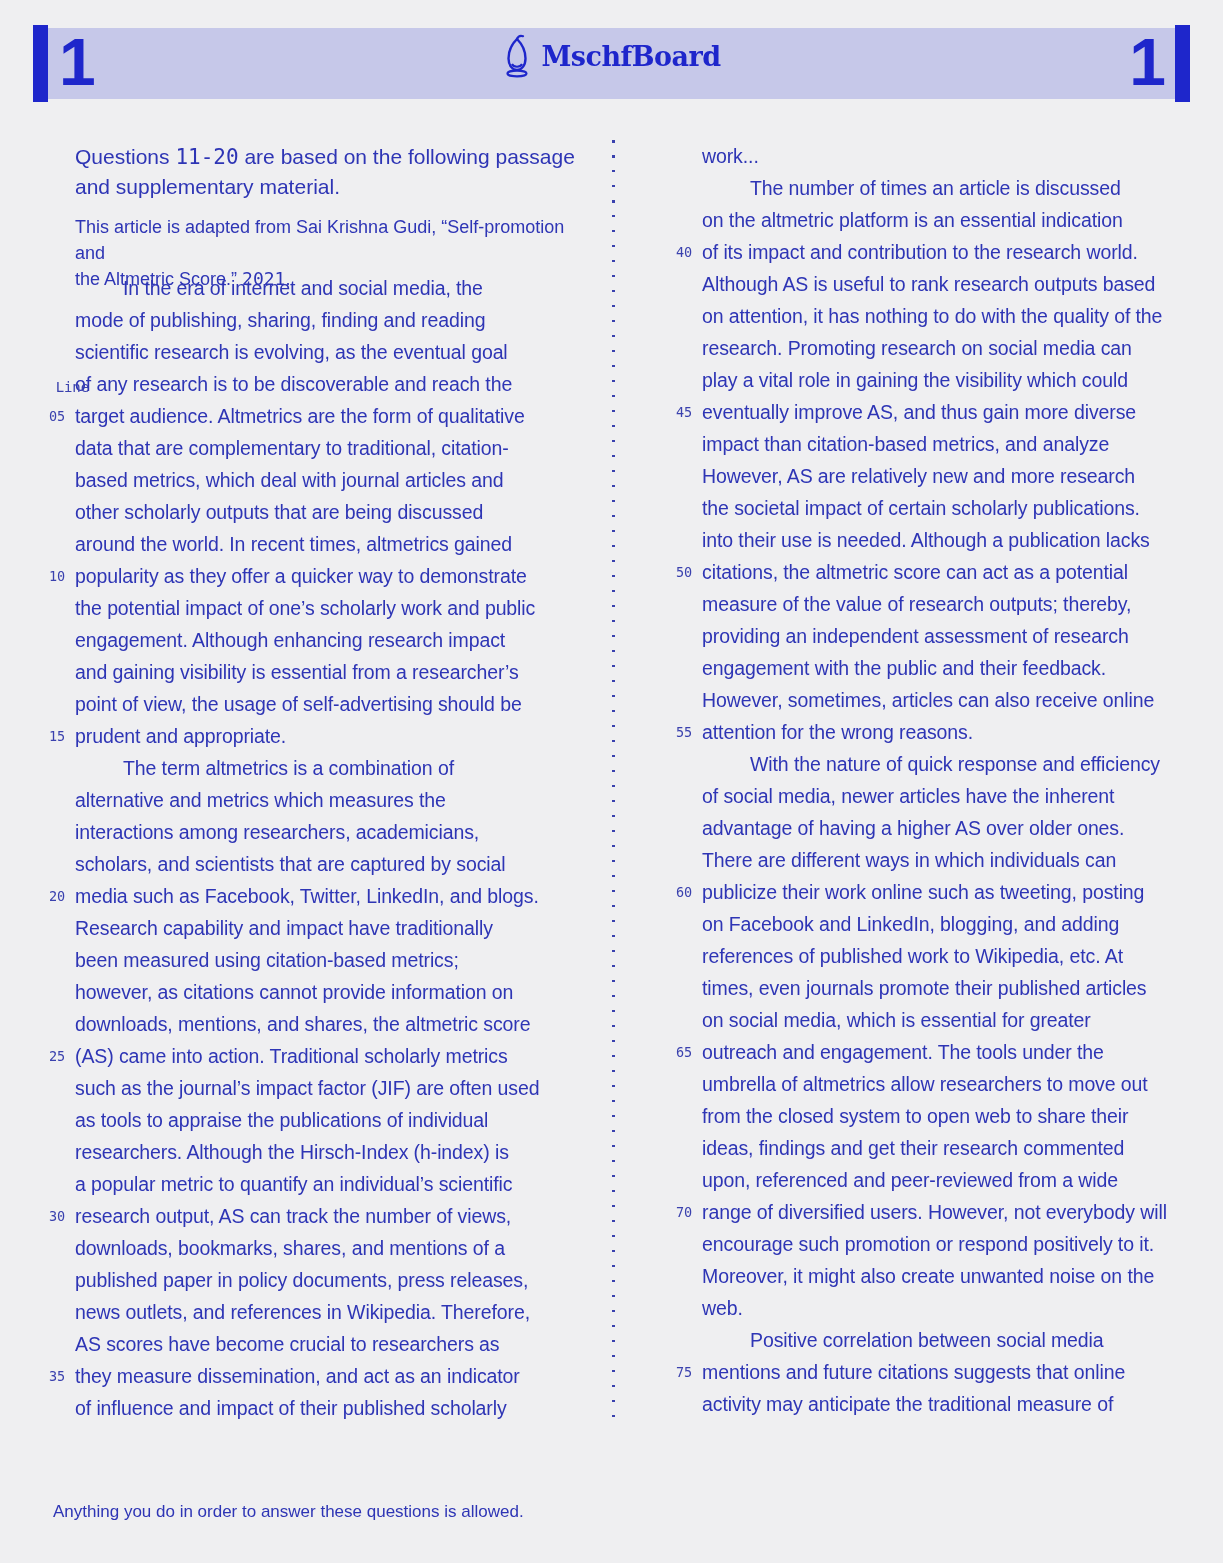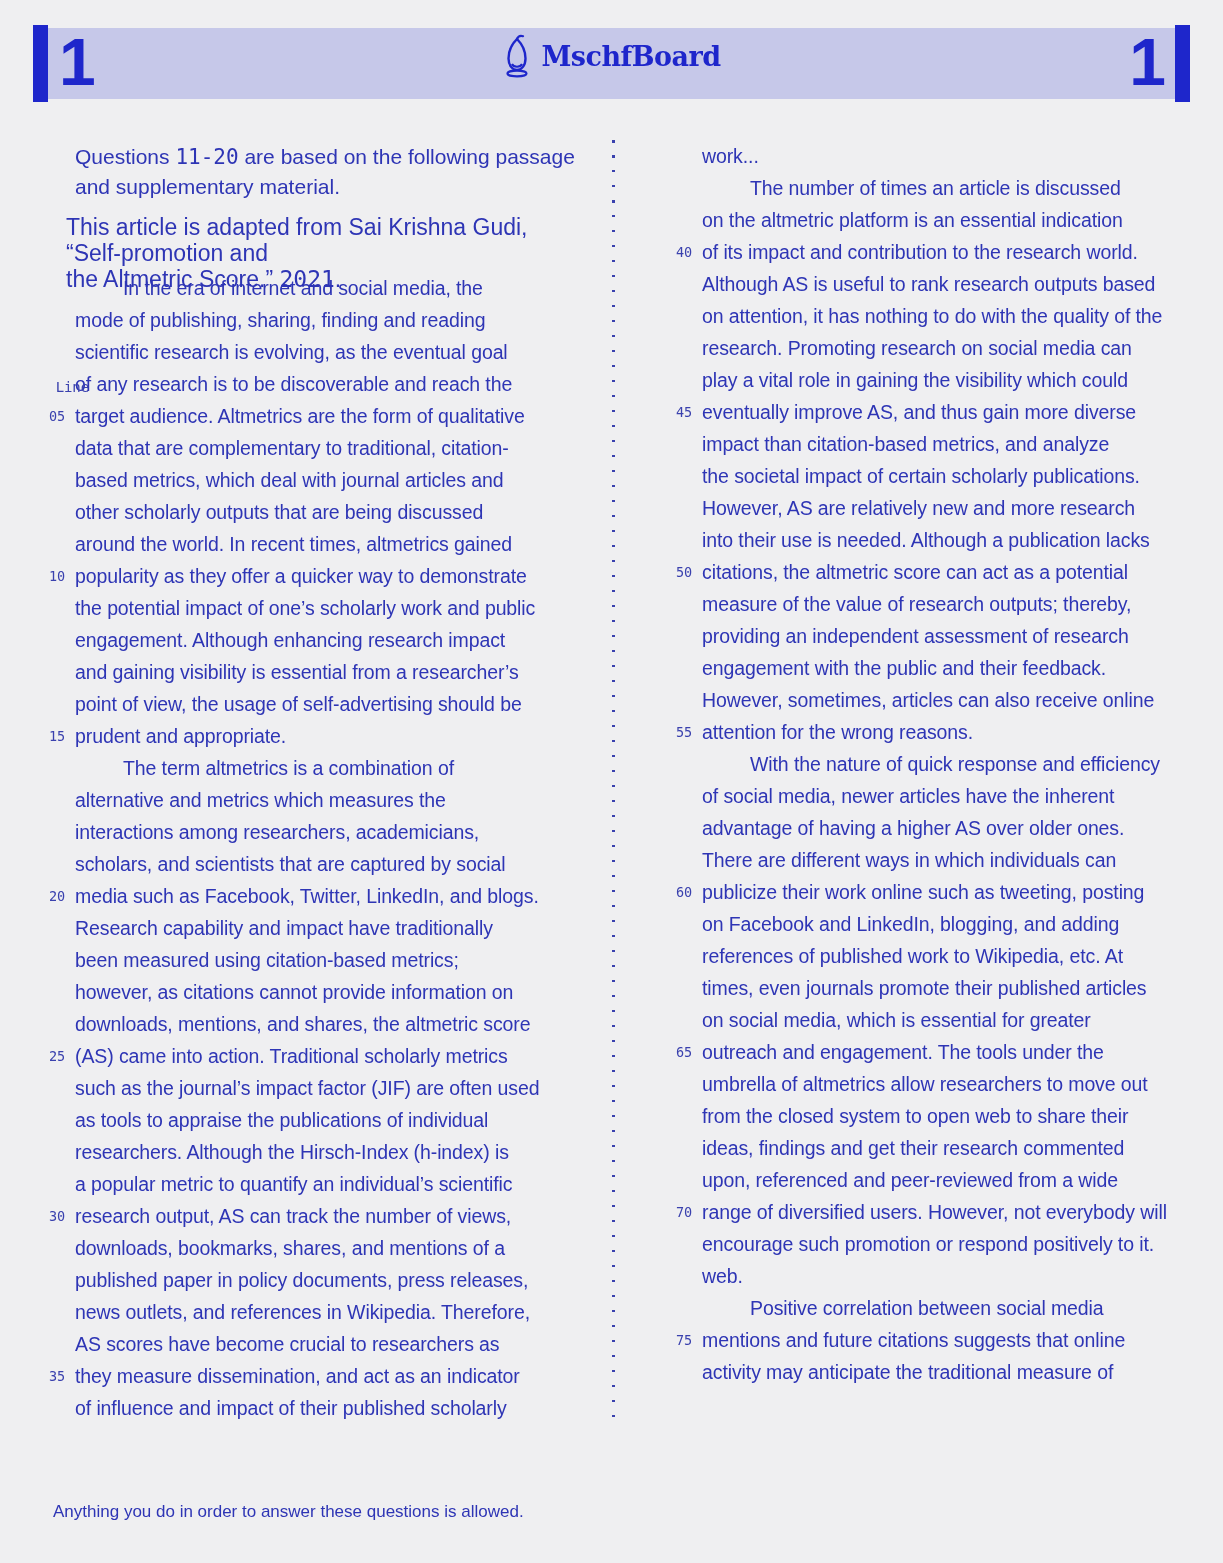--- a/index.html
+++ b/index.html
@@ -72,24 +72,24 @@
     top: 142px;
     width: 520px;
     font-size: 21px;
     line-height: 30px;
     font-weight: normal;
     color: #2e35b5;
   }
   .mono { font-family: "DejaVu Sans Mono", monospace; }
   .source {
     position: absolute;
-    left: 66px;
+    left: 75px;
     top: 214px;
     width: 520px;
-    font-size: 23px;
+    font-size: 18px;
     line-height: 26px;
     color: #2e35b5;
   }
   
   .pcol {
     position: absolute;
     color: #2e35b5;
     font-size: 19.5px;
     letter-spacing: -0.1px;
   }
@@ -211,22 +211,22 @@
       <div class="pline"><span class="lnum"></span><span class="ltext">work...</span></div>
       <div class="pline indent"><span class="lnum"></span><span class="ltext">The number of times an article is discussed</span></div>
       <div class="pline"><span class="lnum"></span><span class="ltext">on the altmetric platform is an essential indication</span></div>
       <div class="pline"><span class="lnum">40</span><span class="ltext">of its impact and contribution to the research world.</span></div>
       <div class="pline"><span class="lnum"></span><span class="ltext">Although AS is useful to rank research outputs based</span></div>
       <div class="pline"><span class="lnum"></span><span class="ltext">on attention, it has nothing to do with the quality of the</span></div>
       <div class="pline"><span class="lnum"></span><span class="ltext">research. Promoting research on social media can</span></div>
       <div class="pline"><span class="lnum"></span><span class="ltext">play a vital role in gaining the visibility which could</span></div>
       <div class="pline"><span class="lnum">45</span><span class="ltext">eventually improve AS, and thus gain more diverse</span></div>
       <div class="pline"><span class="lnum"></span><span class="ltext">impact than citation-based metrics, and analyze</span></div>
+      <div class="pline"><span class="lnum"></span><span class="ltext">However, AS are relatively new and more research</span></div>
       <div class="pline"><span class="lnum"></span><span class="ltext">the societal impact of certain scholarly publications.</span></div>
-      <div class="pline"><span class="lnum"></span><span class="ltext">However, AS are relatively new and more research</span></div>
       <div class="pline"><span class="lnum"></span><span class="ltext">into their use is needed. Although a publication lacks</span></div>
       <div class="pline"><span class="lnum">50</span><span class="ltext">citations, the altmetric score can act as a potential</span></div>
       <div class="pline"><span class="lnum"></span><span class="ltext">measure of the value of research outputs; thereby,</span></div>
       <div class="pline"><span class="lnum"></span><span class="ltext">providing an independent assessment of research</span></div>
       <div class="pline"><span class="lnum"></span><span class="ltext">engagement with the public and their feedback.</span></div>
       <div class="pline"><span class="lnum"></span><span class="ltext">However, sometimes, articles can also receive online</span></div>
       <div class="pline"><span class="lnum">55</span><span class="ltext">attention for the wrong reasons.</span></div>
       <div class="pline indent"><span class="lnum"></span><span class="ltext">With the nature of quick response and efficiency</span></div>
       <div class="pline"><span class="lnum"></span><span class="ltext">of social media, newer articles have the inherent</span></div>
       <div class="pline"><span class="lnum"></span><span class="ltext">advantage of having a higher AS over older ones.</span></div>
@@ -236,20 +236,21 @@
       <div class="pline"><span class="lnum"></span><span class="ltext">references of published work to Wikipedia, etc. At</span></div>
       <div class="pline"><span class="lnum"></span><span class="ltext">times, even journals promote their published articles</span></div>
       <div class="pline"><span class="lnum"></span><span class="ltext">on social media, which is essential for greater</span></div>
       <div class="pline"><span class="lnum">65</span><span class="ltext">outreach and engagement. The tools under the</span></div>
       <div class="pline"><span class="lnum"></span><span class="ltext">umbrella of altmetrics allow researchers to move out</span></div>
       <div class="pline"><span class="lnum"></span><span class="ltext">from the closed system to open web to share their</span></div>
       <div class="pline"><span class="lnum"></span><span class="ltext">ideas, findings and get their research commented</span></div>
       <div class="pline"><span class="lnum"></span><span class="ltext">upon, referenced and peer-reviewed from a wide</span></div>
       <div class="pline"><span class="lnum">70</span><span class="ltext">range of diversified users. However, not everybody will</span></div>
       <div class="pline"><span class="lnum"></span><span class="ltext">encourage such promotion or respond positively to it.</span></div>
+      <div class="pline"><span class="lnum"></span><span class="ltext">Moreover, it might also create unwanted noise on the</span></div>
       <div class="pline"><span class="lnum"></span><span class="ltext">web.</span></div>
       <div class="pline indent"><span class="lnum"></span><span class="ltext">Positive correlation between social media</span></div>
       <div class="pline"><span class="lnum">75</span><span class="ltext">mentions and future citations suggests that online</span></div>
       <div class="pline"><span class="lnum"></span><span class="ltext">activity may anticipate the traditional measure of</span></div>
     </div>
 
   <div class="footer">Anything you do in order to answer these questions is allowed.</div>
 
 </div>
 

